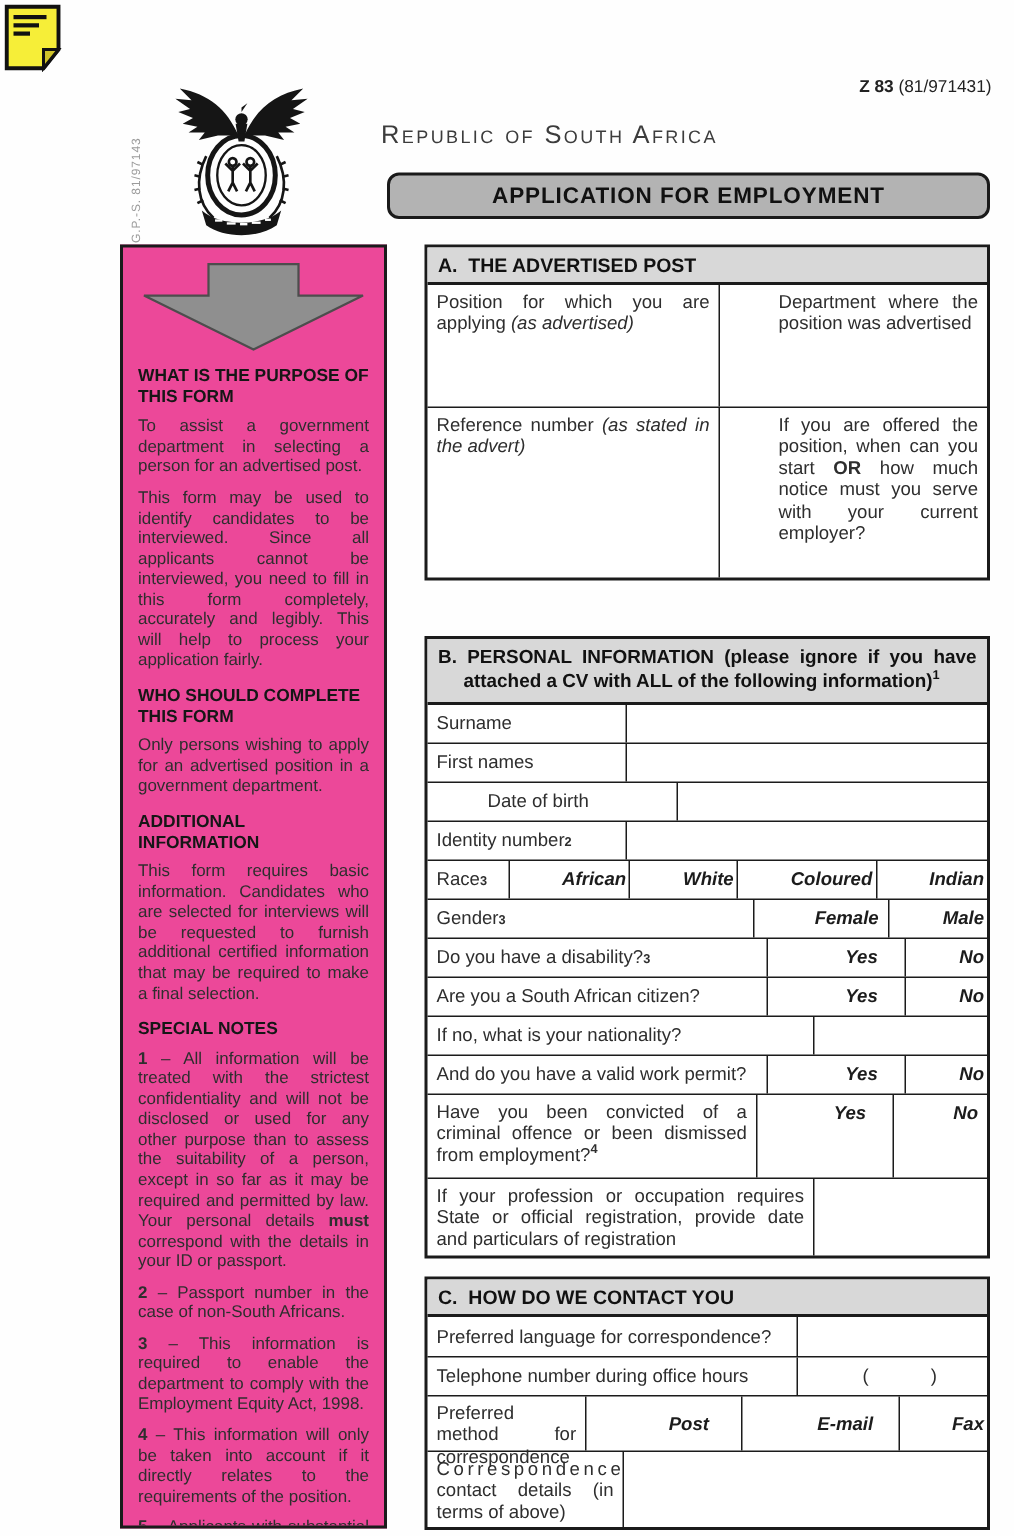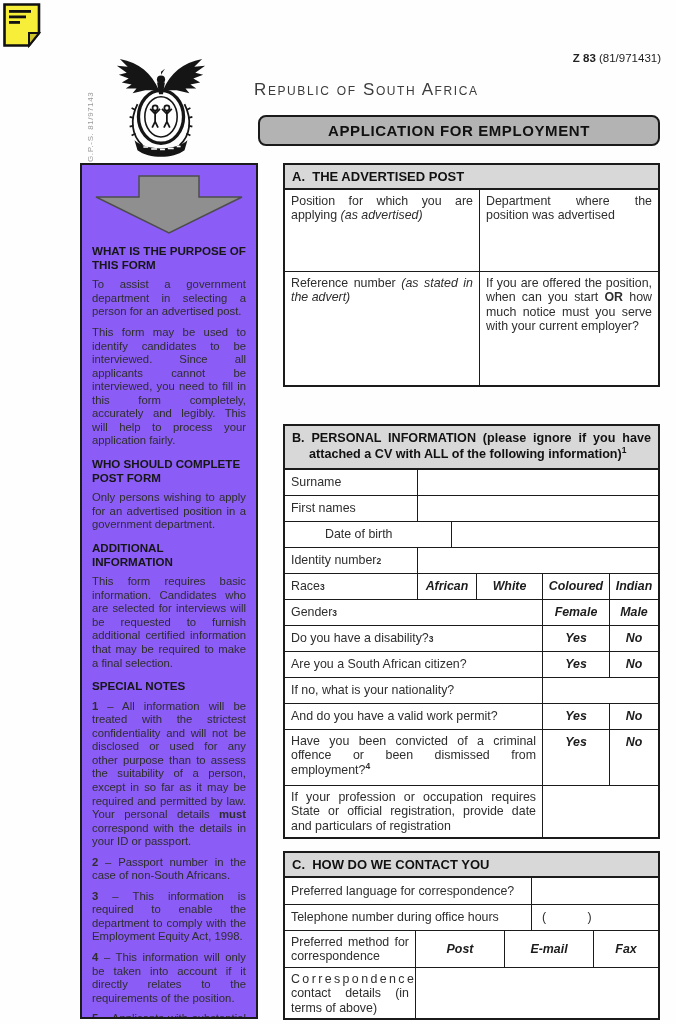--- a/index.html
+++ b/index.html
@@ -24,21 +24,21 @@
              display:flex;align-items:center;justify-content:center;box-sizing:border-box;}
   .title-bar span{font-weight:bold;font-size:15px;color:#111;letter-spacing:.6px;}
   .form-code{position:absolute;right:15px;top:52px;font-size:11.5px;color:#222;}
   .form-code b{font-weight:bold;}
 
   
   .section{position:absolute;border:2px solid #1b1b1b;background:#fff;box-sizing:border-box;
            display:flex;flex-direction:column;}
   .sec-header{background:#d8d8d8;border-bottom:2px solid #1b1b1b;font-weight:bold;
               font-size:13px;color:#111;padding:4px 7px;box-sizing:border-box;flex:0 0 auto;}
-  .row{display:flex;border-bottom:1.5px solid #1b1b1b;box-sizing:border-box;flex:0 0 auto;}
+  .row{display:flex;border-bottom:1.5px solid #1b1b1b;box-sizing:border-box;flex:0 0 auto;gap:33px;}
   .row:last-child{border-bottom:none;}
   .row.fill{flex:1 1 auto;}
   .cell{border-right:1.5px solid #1b1b1b;box-sizing:border-box;padding:4px 6px;
         font-size:12.4px;line-height:1.16;text-align:justify;}
   .cell:last-child{border-right:none;}
   .cell.center{display:flex;align-items:center;justify-content:center;text-align:center;padding:2px;}
   .cell.vcenter{display:flex;align-items:center;}
   .cell.top{align-items:flex-start;display:flex;justify-content:center;padding-top:5px;}
   .opt{font-weight:bold;font-style:italic;font-size:12.4px;color:#1c1c1c;}
   sup.fnote{font-weight:bold;font-size:8.5px;vertical-align:super;line-height:0;}
@@ -46,21 +46,21 @@
   .bd{font-weight:bold;}
 
   
   #secA{left:283px;top:163px;width:377px;height:224px;}
   #secB{left:283px;top:424px;width:377px;height:415px;}
   #secC{left:283px;top:851px;width:377px;height:169px;}
   #secB .sec-header{font-size:12.6px;text-align:justify;padding-left:24px;text-indent:-17px;line-height:1.3;}
 
   
   .sidebar{position:absolute;left:80px;top:163px;width:178px;height:856px;
-           border:2px solid #1b1b1b;box-sizing:border-box;background:#8b5cf6;
+           border:2px solid #1b1b1b;box-sizing:border-box;background:#ec4899;
            padding:8px 10px 6px 10px;overflow:hidden;}
   .sidebar .arrow{display:block;margin:2px auto 4px auto;}
   .sb-h{font-weight:bold;font-size:11.6px;color:#161616;margin:9px 0 3px 0;line-height:1.18;}
   .sb-p{font-size:11.3px;margin:7px 0;line-height:1.2;text-align:justify;}
   .sb-p .num{font-weight:bold;}
 </style>
 </head>
 <body>
 
 <div class="page">
@@ -110,21 +110,21 @@
   </div>
   <div class="form-code"><b>Z 83</b><span> (81/971431)</span></div>
 
   <div class="sidebar">
     <svg class="arrow" width="150" height="60" viewBox="0 0 150 60">
       <path d="M45,1 H105 V22 H148 L75,58 L2,22 H45 Z" fill="#8f8f8f" stroke="#4d4d4d" stroke-width="1.5"></path>
     </svg>
     <div class="sb-h">WHAT IS THE PURPOSE OF THIS FORM</div>
     <p class="sb-p">To assist a government department in selecting a person for an advertised post.</p>
     <p class="sb-p">This form may be used to identify candidates to be interviewed. Since all applicants cannot be interviewed, you need to fill in this form completely, accurately and legibly. This will help to process your application fairly.</p>
-    <div class="sb-h">WHO SHOULD COMPLETE POST FORM</div>
+    <div class="sb-h">WHO SHOULD COMPLETE THIS FORM</div>
     <p class="sb-p">Only persons wishing to apply for an advertised position in a government department.</p>
     <div class="sb-h">ADDITIONAL INFORMATION</div>
     <p class="sb-p">This form requires basic information. Candidates who are selected for interviews will be requested to furnish additional certified information that may be required to make a final selection.</p>
     <div class="sb-h">SPECIAL NOTES</div>
     <p class="sb-p"><span class="num">1</span><span> – All information will be treated with the strictest confidentiality and will not be disclosed or used for any other purpose than to assess the suitability of a person, except in so far as it may be required and permitted by law. Your personal details </span><span class="bd">must</span><span> correspond with the details in your ID or passport.</span></p>
     <p class="sb-p"><span class="num">2</span><span> – Passport number in the case of non-South Africans.</span></p>
     <p class="sb-p"><span class="num">3</span><span> – This information is required to enable the department to comply with the Employment Equity Act, 1998.</span></p>
     <p class="sb-p"><span class="num">4</span><span> – This information will only be taken into account if it directly relates to the requirements of the position.</span></p>
     <p class="sb-p"><span class="num">5</span><span> – Applicants with substantial qualifications or work experience must attach a CV.</span></p>
   </div>

